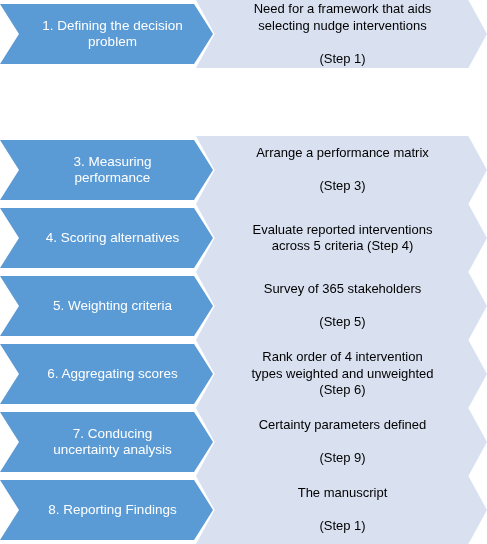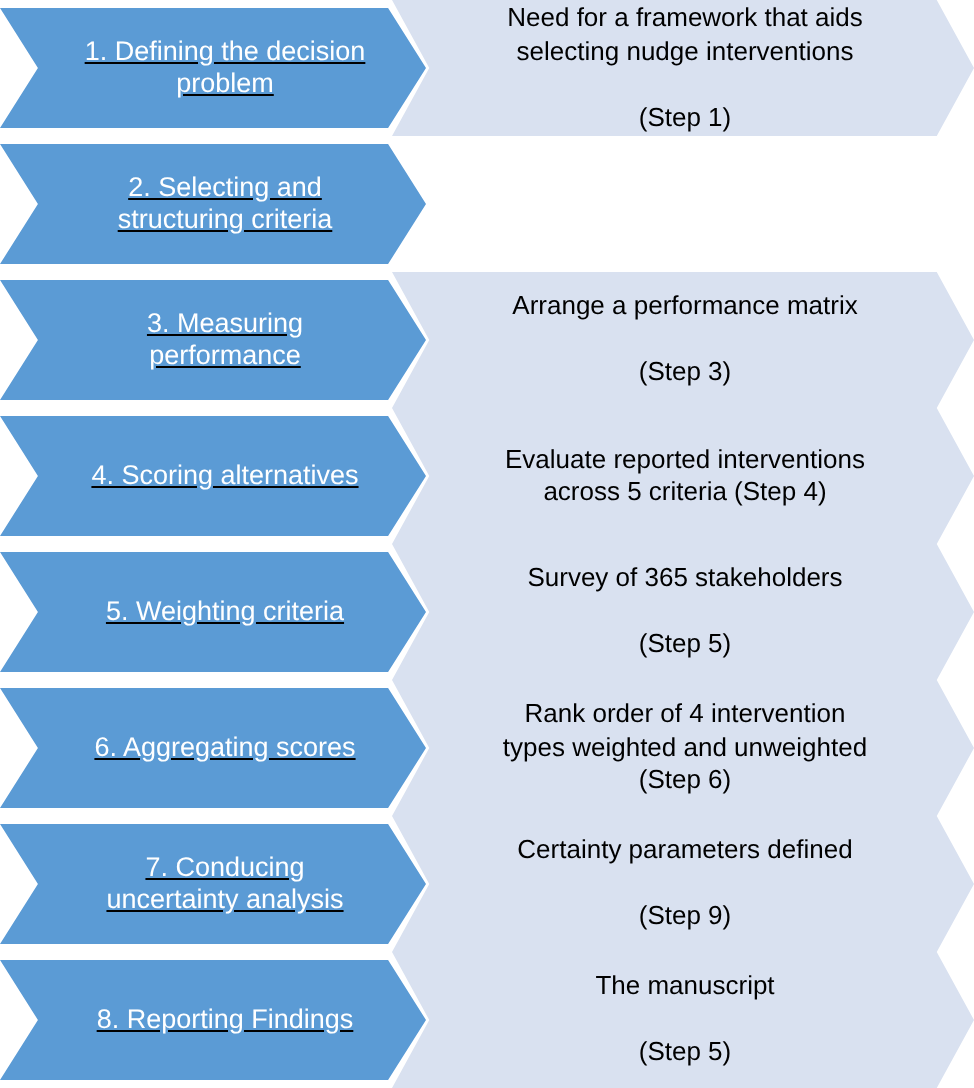--- a/index.html
+++ b/index.html
@@ -37,21 +37,20 @@
     width: 213px;
     height: 60px;
     background: #5B9BD5;
     -webkit-clip-path: polygon(0% 0%, 91.1% 0%, 100% 50%, 91.1% 100%, 0% 100%, 8.9% 50%);
     clip-path: polygon(0% 0%, 91.1% 0%, 100% 50%, 91.1% 100%, 0% 100%, 8.9% 50%);
     display: flex;
     align-items: center;
     justify-content: center;
     box-sizing: border-box;
     padding: 0 16px 0 28px;
-    text-decoration: underline;
   }
 
   .step-chevron-label {
     color: #ffffff;
     font-size: 13.5px;
     line-height: 16.5px;
     text-align: center;
     white-space: pre-line;
     font-family: "Liberation Sans", sans-serif;
   }
@@ -94,24 +93,20 @@
     </div>
     <div class="detail-chevron">
       <span class="detail-chevron-label">Need for a framework that aids
 selecting nudge interventions
 
 (Step 1)</span>
     </div>
   </div>
 
   <div class="flow-row">
-    <div class="step-chevron">
-      <span class="step-chevron-label">2. Selecting and
-structuring criteria</span>
-    </div>
   </div>
 
   <div class="flow-row">
     <div class="step-chevron">
       <span class="step-chevron-label">3. Measuring
 performance</span>
     </div>
     <div class="detail-chevron">
       <span class="detail-chevron-label">Arrange a performance matrix
 
@@ -163,17 +158,17 @@
     </div>
   </div>
 
   <div class="flow-row">
     <div class="step-chevron">
       <span class="step-chevron-label">8. Reporting Findings</span>
     </div>
     <div class="detail-chevron">
       <span class="detail-chevron-label">The manuscript
 
-(Step 5)</span>
+(Step 1)</span>
     </div>
   </div>
 
 </div>
 
 </body></html>

